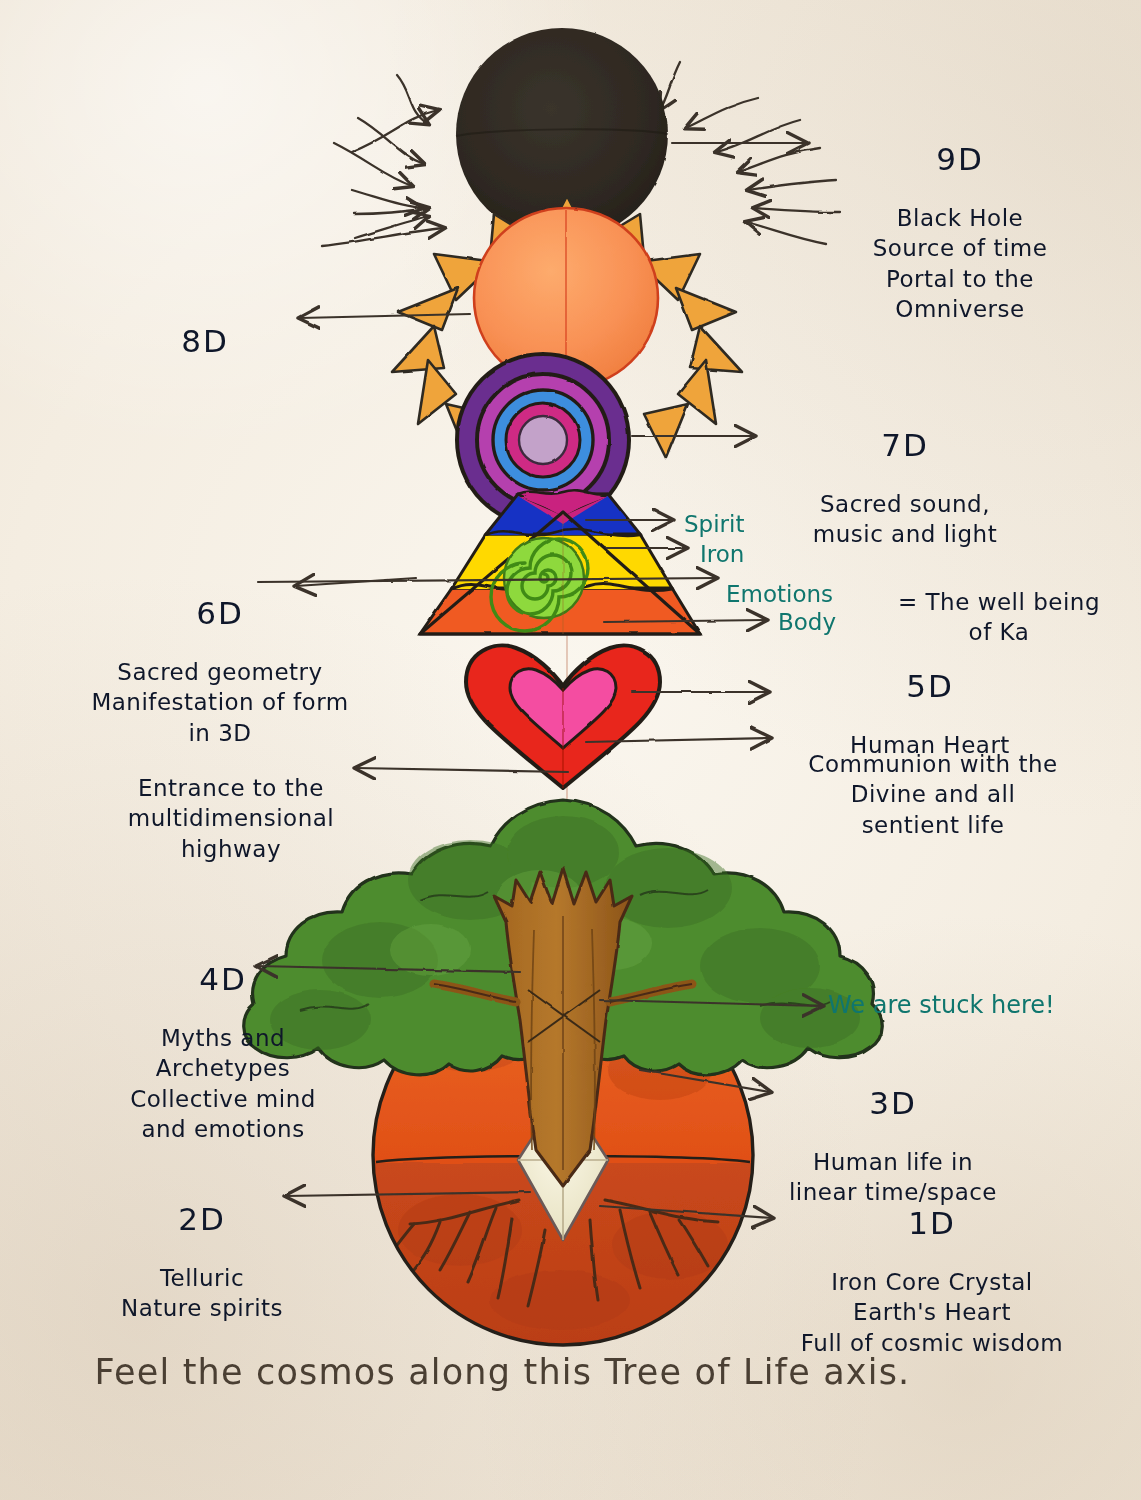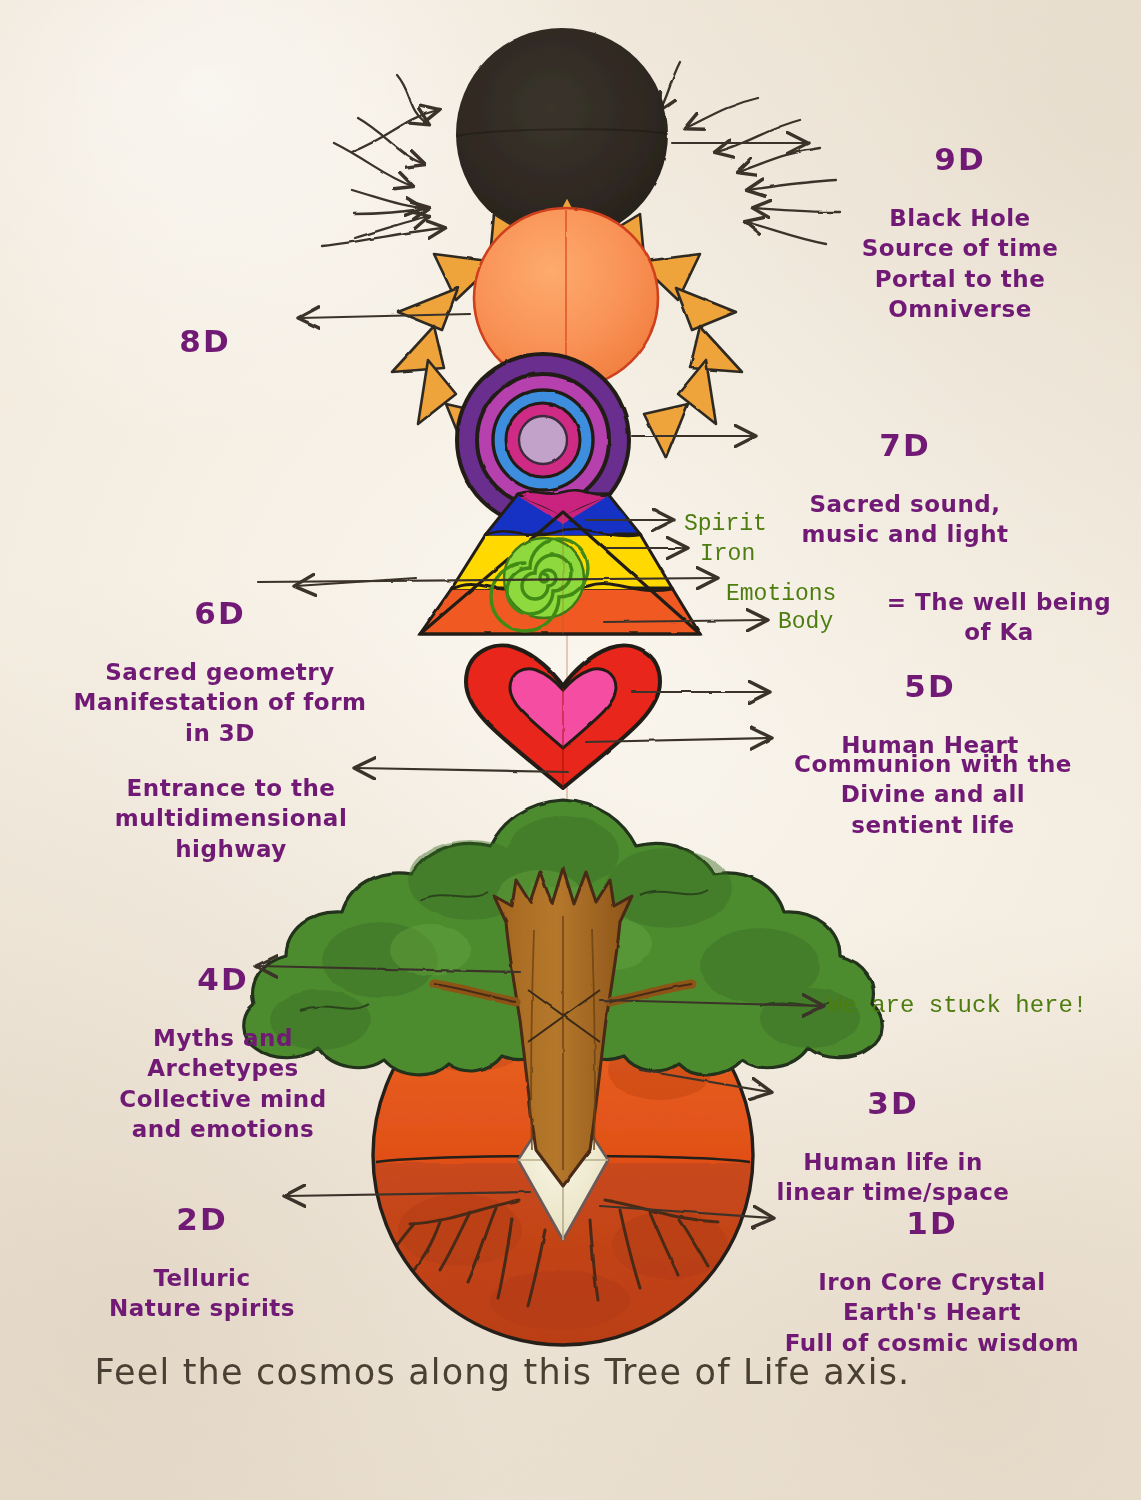--- a/index.html
+++ b/index.html
@@ -22,44 +22,43 @@
     content:"";position:absolute;inset:0;
     background:
       radial-gradient(circle at 12% 88%, rgba(196,176,152,.30), rgba(0,0,0,0) 45%),
       radial-gradient(circle at 95% 8%, rgba(205,190,170,.25), rgba(0,0,0,0) 40%);
     pointer-events:none;
   }
   svg#scene{position:absolute;inset:0;width:1141px;height:1500px;}
 
   .lbl{
     position:absolute;
-    color:#701a75;
+    color:#0f172a;
     font-family:"DejaVu Sans", sans-serif;
     letter-spacing:.5px;
     line-height:1.32;
     text-align:center;
     white-space:pre-line;
-    font-weight:bold;
   }
   .dim{
     font-size:31px;
     letter-spacing:2px;
     display:block;
     margin-bottom:2px;
   }
   .body-txt{font-size:23px;display:block;}
   .caption{
     position:absolute;
     left:0;width:1005px;
     text-align:center;
     font-size:35px;
     color:#4a3f33;
     letter-spacing:1.2px;
   }
-  .side{font-size:23px;color:#4d7c0f;position:absolute;line-height:1.3;font-family:Liberation Mono, monospace;}
+  .side{font-size:23px;color:#0f766e;position:absolute;line-height:1.3;}
 </style>
 </head>
 <body>
 
 <div id="paper"></div>
 
 <svg id="scene" viewBox="0 0 1141 1500">
   <defs>
 
     <filter id="rough" x="-20%" y="-20%" width="140%" height="140%">

